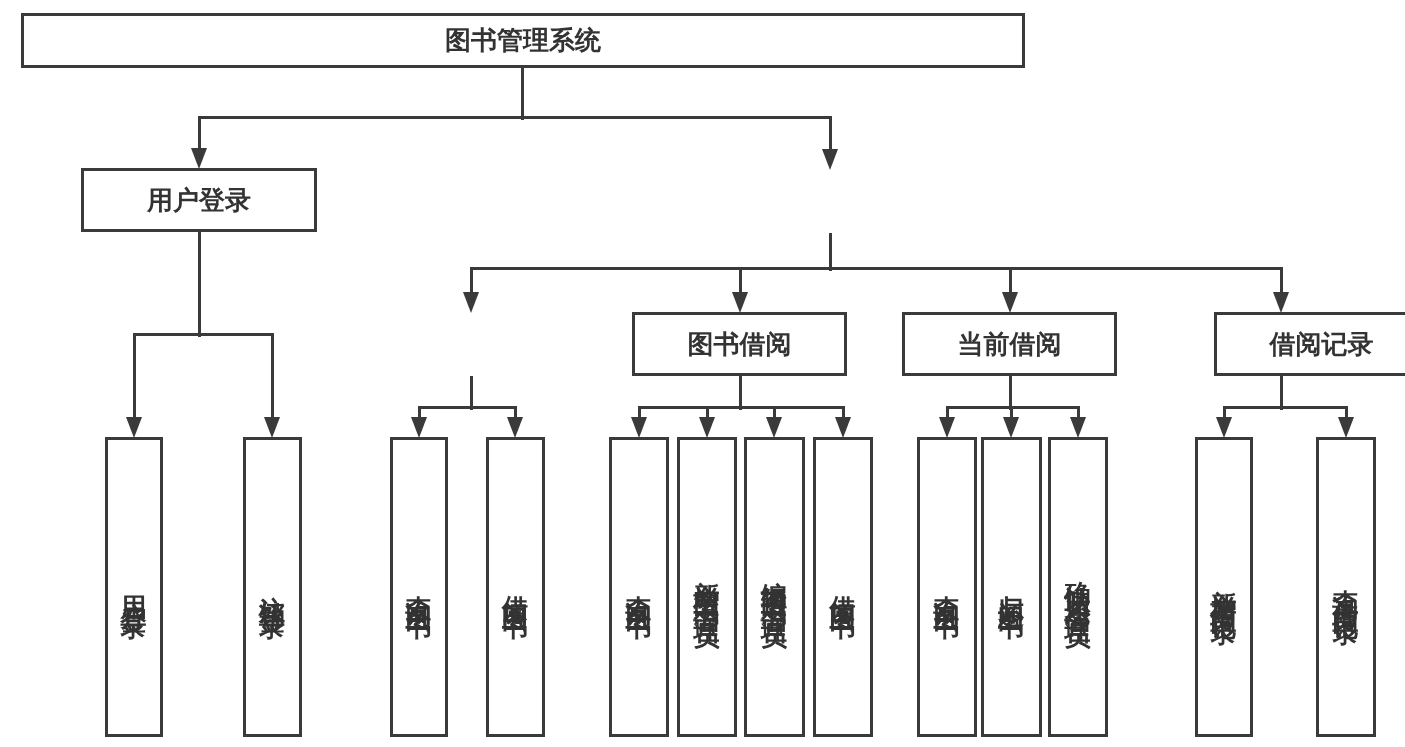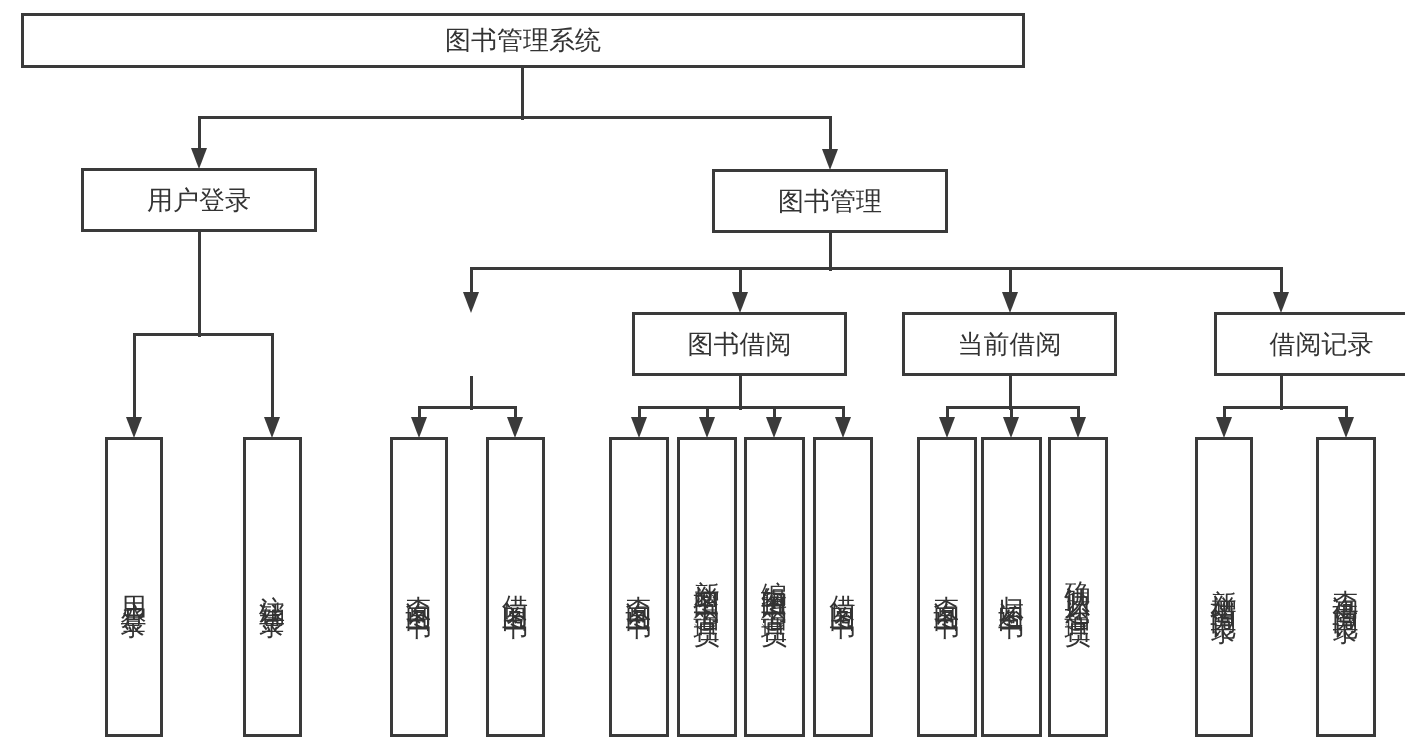--- a/index.html
+++ b/index.html
@@ -21,20 +21,21 @@
     background: #ffffff;
     border: 3px solid #3a3a3a;
     display: flex;
     align-items: center;
     justify-content: center;
     color: #333333;
     font-size: 26px;
     text-align: right;
     white-space: nowrap;
     z-index: 2;
+    font-weight: bold;
   }
   .box .vtext {
     writing-mode: vertical-rl;
     letter-spacing: 6px;
     line-height: 1;
     white-space: normal;
     max-height: 288px;
   }
   .line {
     position: absolute;
@@ -62,21 +63,20 @@
   }
 </style>
 </head>
 <body>
 
 <div id="canvas">
 
   <div class="box" style="left:21px;top:13px;width:1004px;height:55px;">图书管理系统</div>
 
   <div class="box" style="left:81px;top:168px;width:236px;height:64px;">用户登录</div>
-  <div class="box" style="left:712px;top:169px;width:236px;height:64px;">图书管理</div>
 
   <div class="box" style="left:632px;top:312px;width:215px;height:64px;">图书借阅</div>
   <div class="box" style="left:902px;top:312px;width:215px;height:64px;">当前借阅</div>
   <div class="box" style="left:1214px;top:312px;width:215px;height:64px;">借阅记录</div>
 
   <div class="box" style="left:105px;top:437px;width:58px;height:300px;">
     <span class="vtext">用户登录</span>
   </div>
   <div class="box" style="left:243px;top:437px;width:59px;height:300px;">
     <span class="vtext">注销登录</span>

